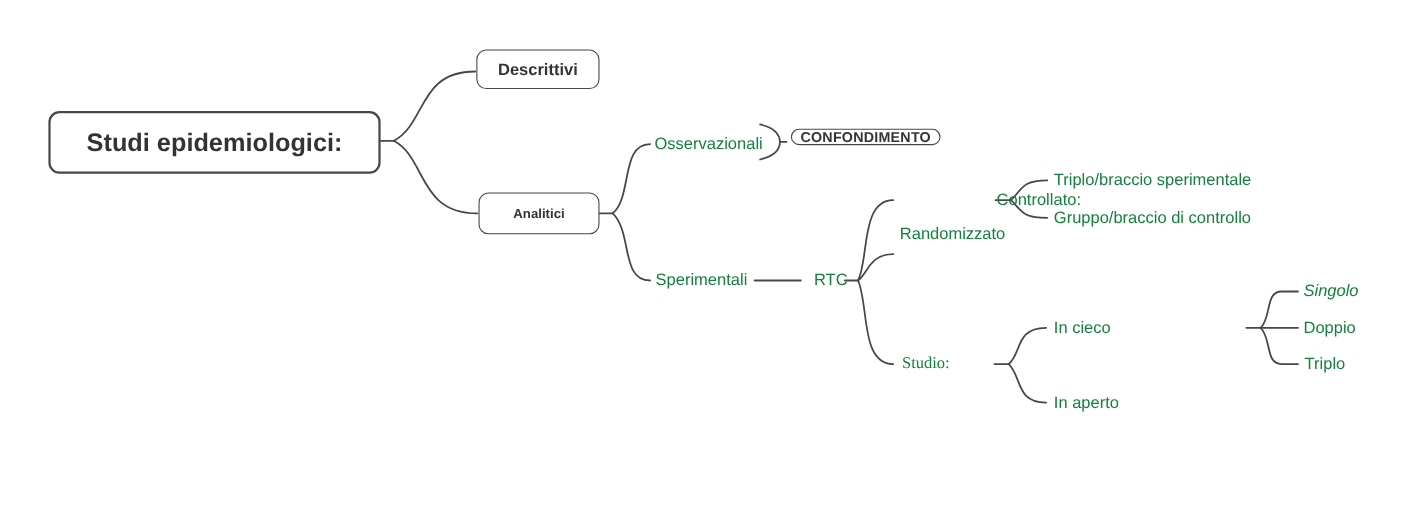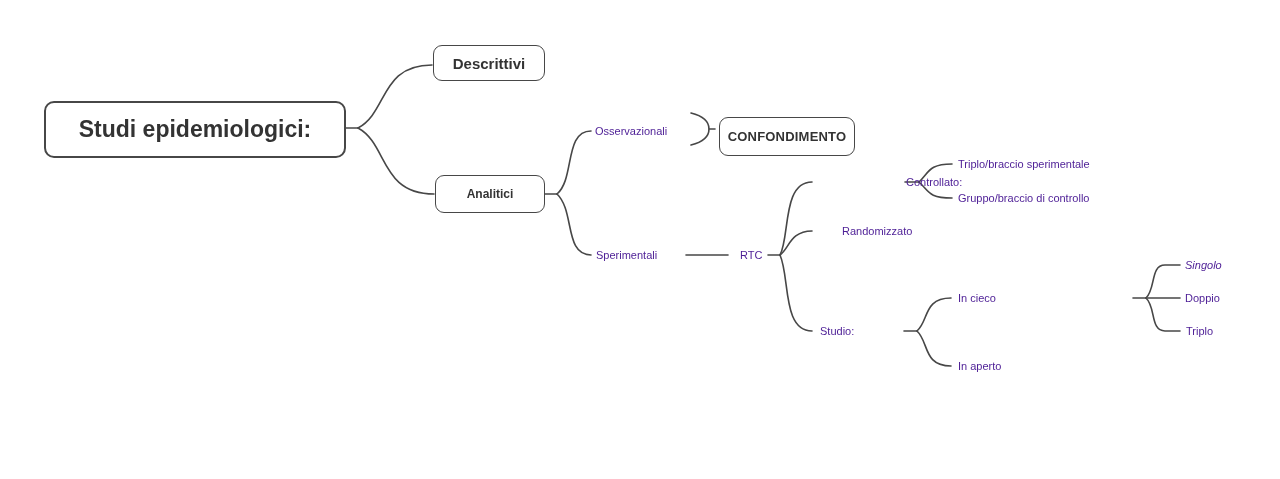--- a/index.html
+++ b/index.html
@@ -53,39 +53,39 @@
     width: 112px; height: 36px;
     font-size: 15px;
   }
   .box.analitici {
     left: 435px; top: 175px;
     width: 110px; height: 38px;
     font-size: 12px;
   }
   .box.confondimento {
     left: 719px; top: 117px;
-    width: 136px; height: 39px;
+    width: 136px; height: 15px;
     font-size: 13px;
     letter-spacing: 0.2px;
     border-width: 1.6px;
   }
   .lbl {
     position: absolute;
     transform: translateY(-50%);
-    font-size: 11px;
-    color: #4c1d95;
+    font-size: 15px;
+    color: #15803d;
     white-space: nowrap;
     line-height: 1;
   }
   .lbl.osservazionali { left: 595px; top: 131px; }
   .lbl.sperimentali   { left: 596px; top: 255px; }
   .lbl.rtc            { left: 740px; top: 255px; }
   .lbl.controllato    { left: 862px; top: 182px; margin-left: 44px; }
-  .lbl.randomizzato   { left: 818px; top: 231px; margin-left: 24px; }
-  .lbl.studio         { left: 820px; top: 331px; }
+  .lbl.randomizzato   { left: 818px; top: 213px; }
+  .lbl.studio         { left: 820px; top: 331px; font-family: Liberation Serif, serif; }
   .lbl.gruppo-sper    { left: 958px; top: 164px; }
   .lbl.gruppo-contr   { left: 958px; top: 198px; }
   .lbl.in-cieco       { left: 958px; top: 298px; }
   .lbl.in-aperto      { left: 958px; top: 366px; }
   .lbl.singolo        { left: 1185px; top: 265px; font-style: italic; }
   .lbl.doppio         { left: 1185px; top: 298px; }
   .lbl.triplo         { left: 1186px; top: 331px; }
 </style>
 </head>
 <body>

